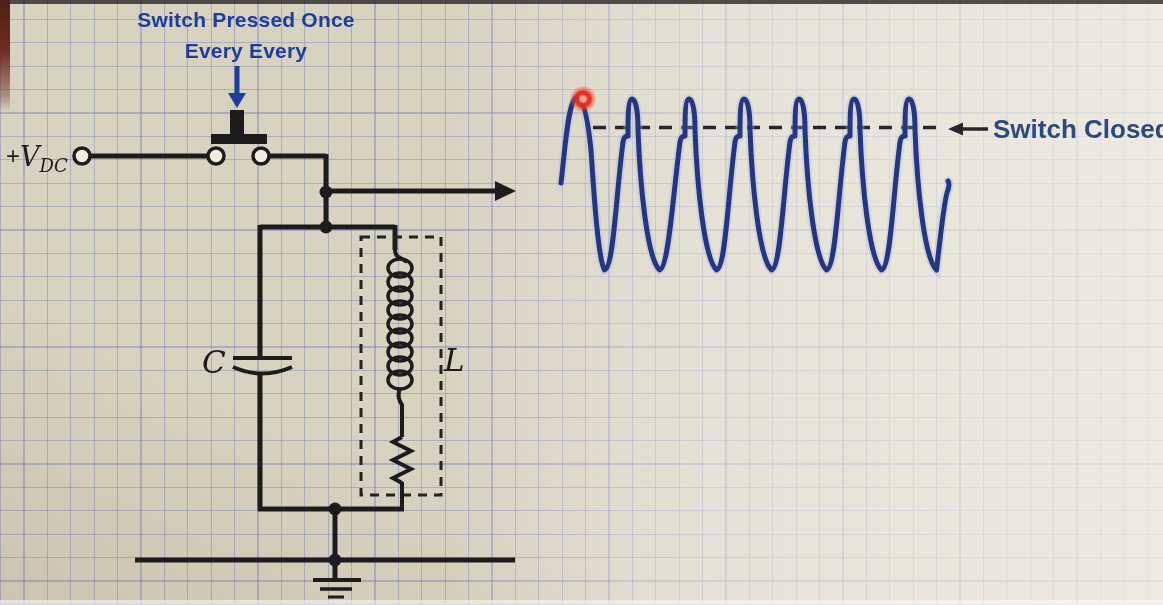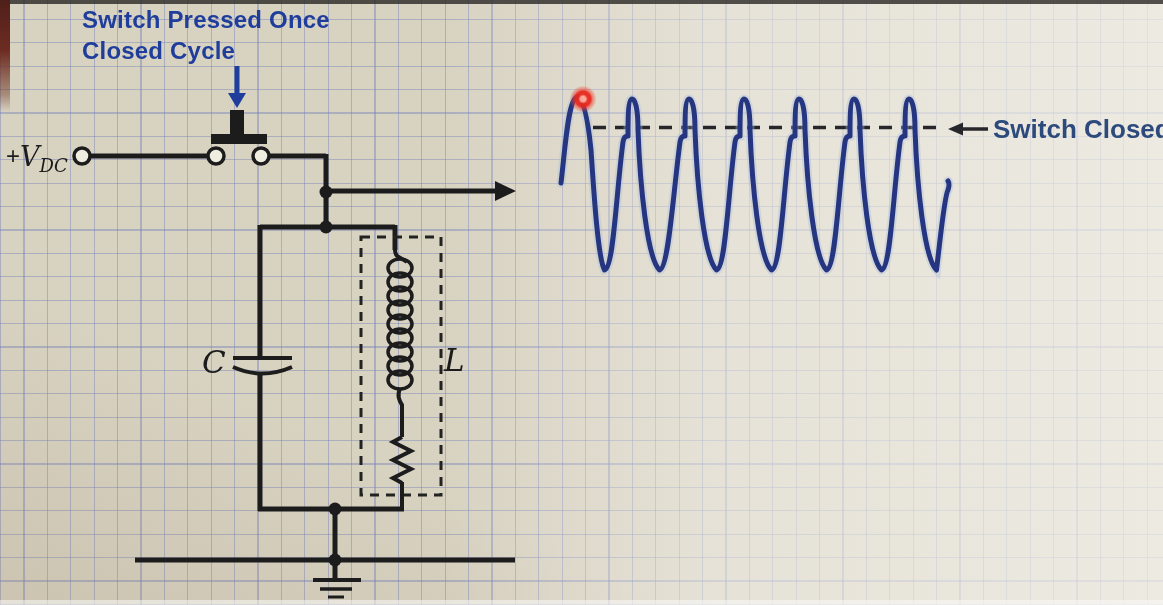--- a/index.html
+++ b/index.html
@@ -23,22 +23,22 @@
       repeating-linear-gradient(90deg, var(--grid) 0 1.2px, transparent 1.2px 23.4px);
     font-family:"Liberation Sans", sans-serif;
   }
   .edge-top{position:absolute;left:0;top:0;width:1163px;height:4px;background:#2e2b28;opacity:.82;}
   .edge-corner{position:absolute;left:0;top:0;width:10px;height:112px;
     background:linear-gradient(180deg,#4f1f1a 0%,#6d2c22 45%,rgba(109,60,40,.45) 85%,rgba(109,60,40,0) 100%);}
   .edge-bottom{position:absolute;left:0;bottom:0;width:1163px;height:5px;background:rgba(250,250,248,.55);}
   svg{position:absolute;left:0;top:0;}
   .lbl{position:absolute;color:var(--ink);}
   .caption{
-    left:82px;top:4px;width:300px;
-    color:var(--caption-blue);font-size:24px;line-height:31px;font-weight:700;
+    left:96px;top:4px;width:300px;text-align:center;
+    color:var(--caption-blue);font-size:21px;line-height:31px;font-weight:700;
     letter-spacing:.2px;
   }
   .switch-closed{
     left:993px;top:114px;width:175px;
     color:var(--annot-blue);font-size:26px;font-weight:600;white-space:nowrap;
   }
   .vdc{left:6px;top:141px;font-size:27px;font-style:italic;font-family:"DejaVu Serif", serif;}
   .vdc .sub{font-size:18px;vertical-align:-6px;letter-spacing:0;}
   .vdc .plus{font-style:normal;font-family:"Liberation Sans",sans-serif;font-size:24px;vertical-align:2px;}
   .comp-label{font-size:31px;font-style:italic;font-family:"DejaVu Serif", serif;}
@@ -150,21 +150,21 @@
       <polygon id="annot-arrow-head" fill="#26262b" points="948,129 963,122.5 963,135.5"></polygon>
     </g>
     <path id="wave-halo" class="wavehalo" fill="none" stroke-width="9" stroke-linecap="round" d="M 561,183 C 565,150 568,99 577,97 C 585,99 589,130 591,150 C 594,195 598,258 604.5,270 C 613.5,269 616,195 623,142 C 623.5,138 625,136 628,136 C 628,120 628,99 632,99 C 636,99 638,112 638,130 C 640,185 647,258 659.5,270 C 668.5,269 673,195 680,142 C 680.5,138 682,136 685,136 C 685,120 685,99 689,99 C 693,99 695,112 695,130 C 697,185 704,258 716.5,270 C 725.5,269 728,195 735,142 C 735.5,138 737,136 740,136 C 740,120 740,99 744,99 C 748,99 750,112 750,130 C 752,185 759,258 771.5,270 C 780.5,269 783,195 790,142 C 790.5,138 792,136 795,136 C 795,120 795,99 799,99 C 803,99 805,112 805,130 C 807,185 814,258 826.5,270 C 835.5,269 838,195 845,142 C 845.5,138 847,136 850,136 C 850,120 850,99 854,99 C 858,99 860,112 860,130 C 862,185 869,258 881.5,270 C 890.5,269 893,195 900,142 C 900.5,138 902,136 905,136 C 905,120 905,99 909,99 C 913,99 915,112 915,130 C 917,185 924,258 936.5,270 C 941.5,228 944.5,196 948,190 C 949,186 950,184 948,181"></path>
     <path id="wave-path" class="wave" fill="none" stroke-width="5" stroke-linecap="round" stroke-linejoin="round" d="M 561,183 C 565,150 568,99 577,97 C 585,99 589,130 591,150 C 594,195 598,258 604.5,270 C 613.5,269 616,195 623,142 C 623.5,138 625,136 628,136 C 628,120 628,99 632,99 C 636,99 638,112 638,130 C 640,185 647,258 659.5,270 C 668.5,269 673,195 680,142 C 680.5,138 682,136 685,136 C 685,120 685,99 689,99 C 693,99 695,112 695,130 C 697,185 704,258 716.5,270 C 725.5,269 728,195 735,142 C 735.5,138 737,136 740,136 C 740,120 740,99 744,99 C 748,99 750,112 750,130 C 752,185 759,258 771.5,270 C 780.5,269 783,195 790,142 C 790.5,138 792,136 795,136 C 795,120 795,99 799,99 C 803,99 805,112 805,130 C 807,185 814,258 826.5,270 C 835.5,269 838,195 845,142 C 845.5,138 847,136 850,136 C 850,120 850,99 854,99 C 858,99 860,112 860,130 C 862,185 869,258 881.5,270 C 890.5,269 893,195 900,142 C 900.5,138 902,136 905,136 C 905,120 905,99 909,99 C 913,99 915,112 915,130 C 917,185 924,258 936.5,270 C 941.5,228 944.5,196 948,190 C 949,186 950,184 948,181"></path>
   </svg>
 
   <div id="laser" class="laser-dot" style="left: 570px; top: 86px;"></div>
 
   <div class="lbl caption">
     <div>Switch Pressed Once</div>
-    <div>Closed Cycle</div>
+    <div>Every Every</div>
   </div>
 
   <div class="lbl vdc">
     <span class="plus">+</span><span>V</span><span class="sub">DC</span>
   </div>
 
   <div class="lbl comp-label c-label">C</div>
   <div class="lbl comp-label l-label">L</div>
 
   <div class="lbl switch-closed">Switch Closed</div>

